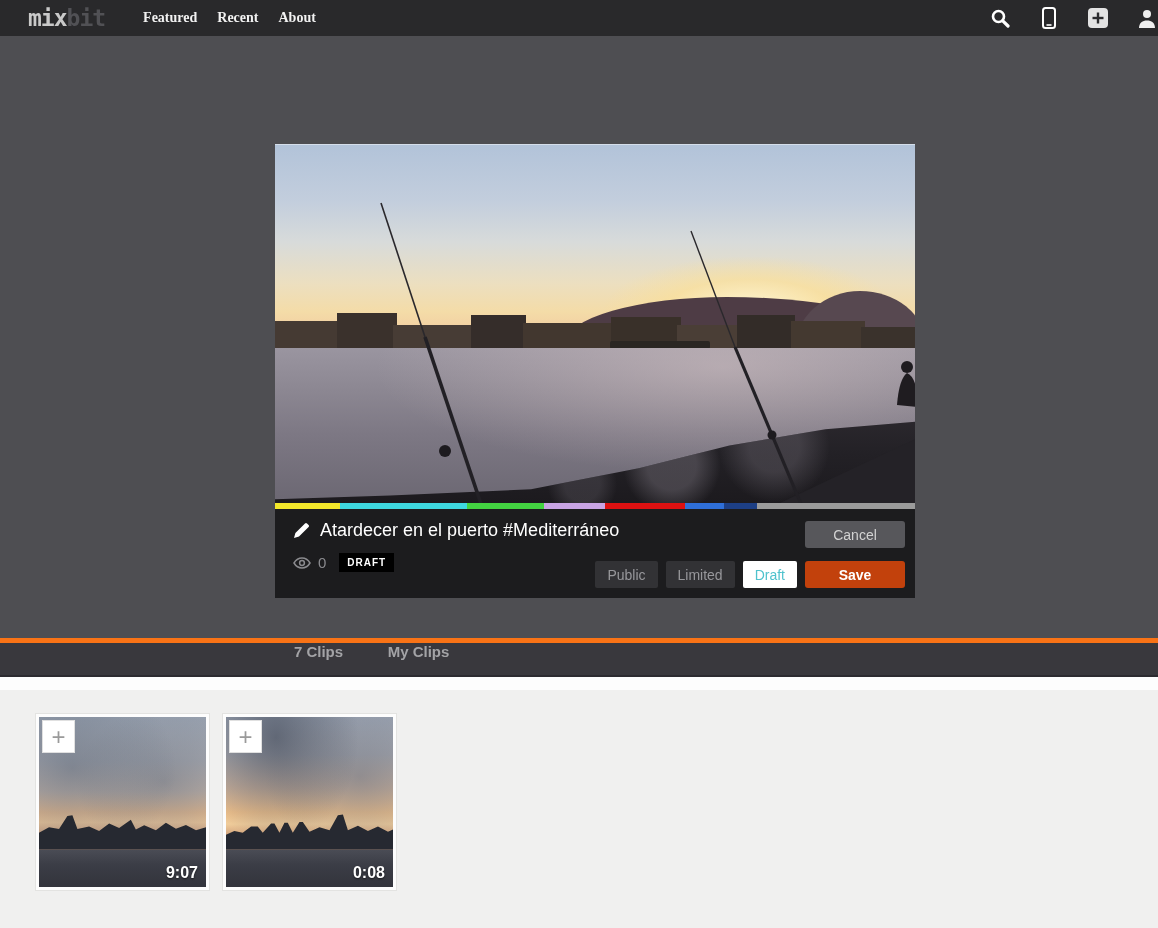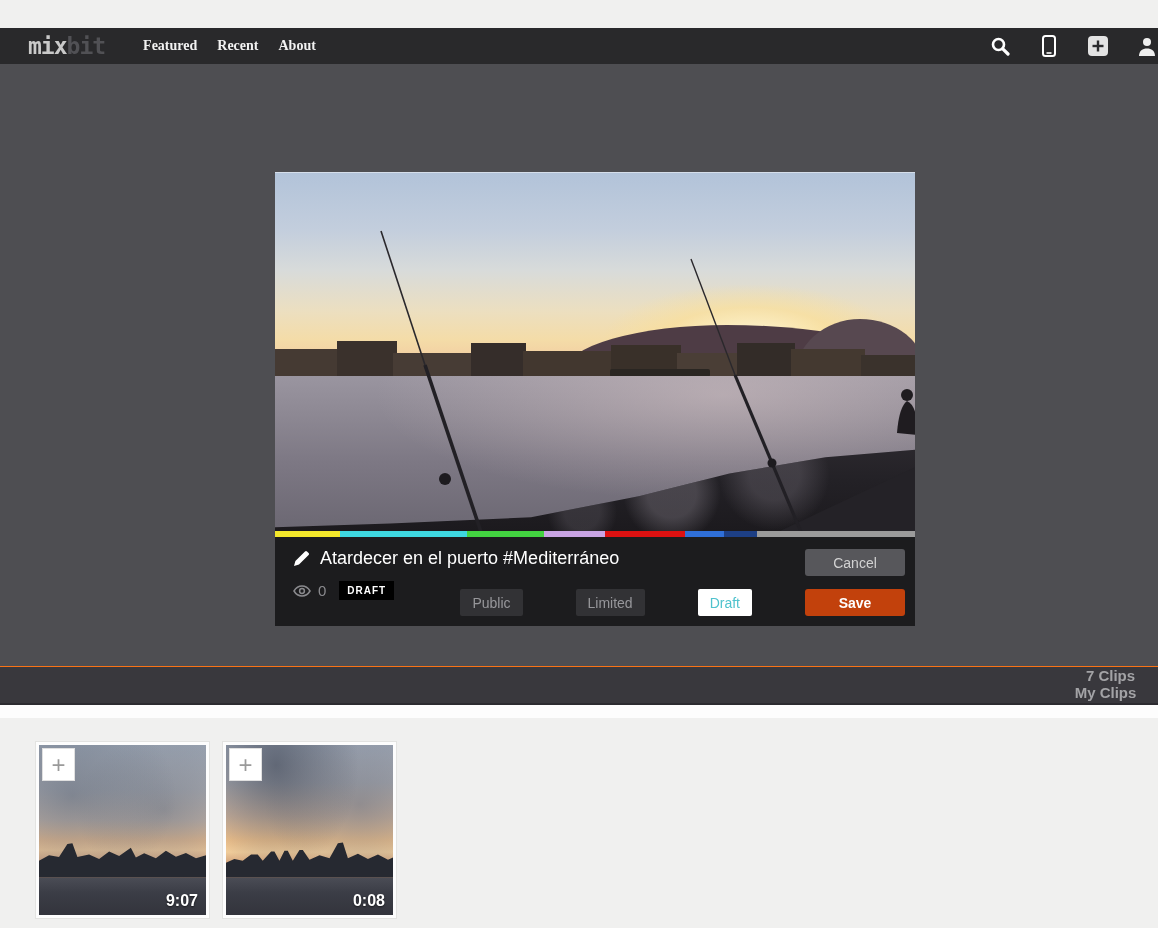--- a/index.html
+++ b/index.html
@@ -1,20 +1,20 @@
 <!DOCTYPE html>
 <html><head>
 <meta charset="utf-8">
 <style>
   * { margin:0; padding:0; box-sizing:border-box; }
   html,body { width:1158px; height:928px; overflow:hidden;
     font-family:"Liberation Sans", sans-serif; background:#f0f0ef; }
 
   
-  .header { height:36px; background:#29292b; display:flex; align-items:center; padding:0 0 0 28px;margin-top:28px; }
+  .header { height:36px; background:#29292b; display:flex; align-items:center; padding:0 0 0 28px; }
   .logo { font-family:"DejaVu Sans Mono", monospace; font-weight:bold; font-size:23px; letter-spacing:-1px; line-height:1; }
   .logo .lm { color:#c9c9c9; } .logo .lb { color:#515155; }
   .nav { display:flex; margin-left:38px; gap:20px;font-family:Liberation Serif, serif; }
   .nav a { color:#f2f2f2; font-size:14px; font-weight:bold; text-decoration:none; }
   .hicons { margin-left:auto; display:flex; align-items:center; gap:27px; }
   .hicon { width:22px; height:22px; display:flex; align-items:center; justify-content:center; cursor:pointer; }
 
   
   .stage { height:602px; background:#4e4e52; position:relative; }
   .video-card { position:absolute; left:275px; top:108px; width:640px; }
@@ -44,30 +44,30 @@
   .clip-strip { width:640px; height:6px; display:flex; }
   .clip-strip div { height:6px; cursor:pointer; }
 
   
   .info-bar { position:relative; width:640px; height:89px; background:#1c1c1e; }
   .title-row { position:absolute; left:18px; top:11px; display:flex; align-items:center; gap:10px; cursor:pointer; }
   .vtitle { color:#fff; font-size:18px; font-weight:normal; white-space:nowrap; }
   .meta-row { position:absolute; left:18px; top:44px; display:flex; align-items:center; gap:7px; }
   .views { color:#8a8a8e; font-size:15px; }
   .badge { background:#000; color:#fff; font-size:10px; font-weight:bold; letter-spacing:1px; padding:4px 8px; margin-left:6px; }
-  .btn { display:inline-flex; align-items:center; justify-content:center; height:27px; font-size:14px; border:none; border-radius:3px; cursor:pointer;margin-left:45px; }
+  .btn { display:inline-flex; align-items:center; justify-content:center; height:27px; font-size:14px; border:none; border-radius:3px; cursor:pointer; }
   .btn-cancel { position:absolute; right:10px; top:12px; width:100px; background:#57575b; color:#d2d2d2; }
   .privacy-row { position:absolute; right:10px; bottom:10px; display:flex; gap:8px; }
   .btn-priv { background:#323235; color:#97979b; padding:0 12px; border-radius:2px; }
   .btn-priv.sel { background:#fff; color:#4fc2cd; }
   .btn-save { width:100px; background:#c2410c; color:#fff; font-weight:bold; }
 
   
-  .tabbar { height:39px; background:#39383d; border-top:1px solid #f97316; box-shadow:inset 0 -2px 0 #2c2b30;
-    display:flex; align-items:flex-end; padding-left:271px; position:relative;flex-direction:column; }
+  .tabbar { height:39px; background:#39383d; border-top:5px solid #f97316; box-shadow:inset 0 -2px 0 #2c2b30;
+    display:flex; align-items:flex-start; padding-left:271px; position:relative; }
   .tab { display:flex; align-items:center; justify-content:center; font-size:15px; font-weight:bold; color:#a3a3a6; cursor:pointer; }
   .tab.t0 { width:95px; } .tab.t1 { width:105px; } .tab.t2 { width:126px; }
   .tab.active { background:#fff; color:#3a3a3e; margin-top:-5px; height:57px; z-index:2; }
   .white-band { height:13px; background:#fdfdfd; }
 
   
   .content { height:238px; background:#f0f0ef; padding:23px 0 0 35px; display:flex; gap:12px; }
   .thumb { width:175px; height:178px; background:#fdfdfd; border:1px solid #e3e3e1; padding:3px; position:relative; cursor:pointer; }
   .scene { position:relative; width:167px; height:170px; overflow:hidden; }
   .sc-sky { position:absolute; inset:0; }

